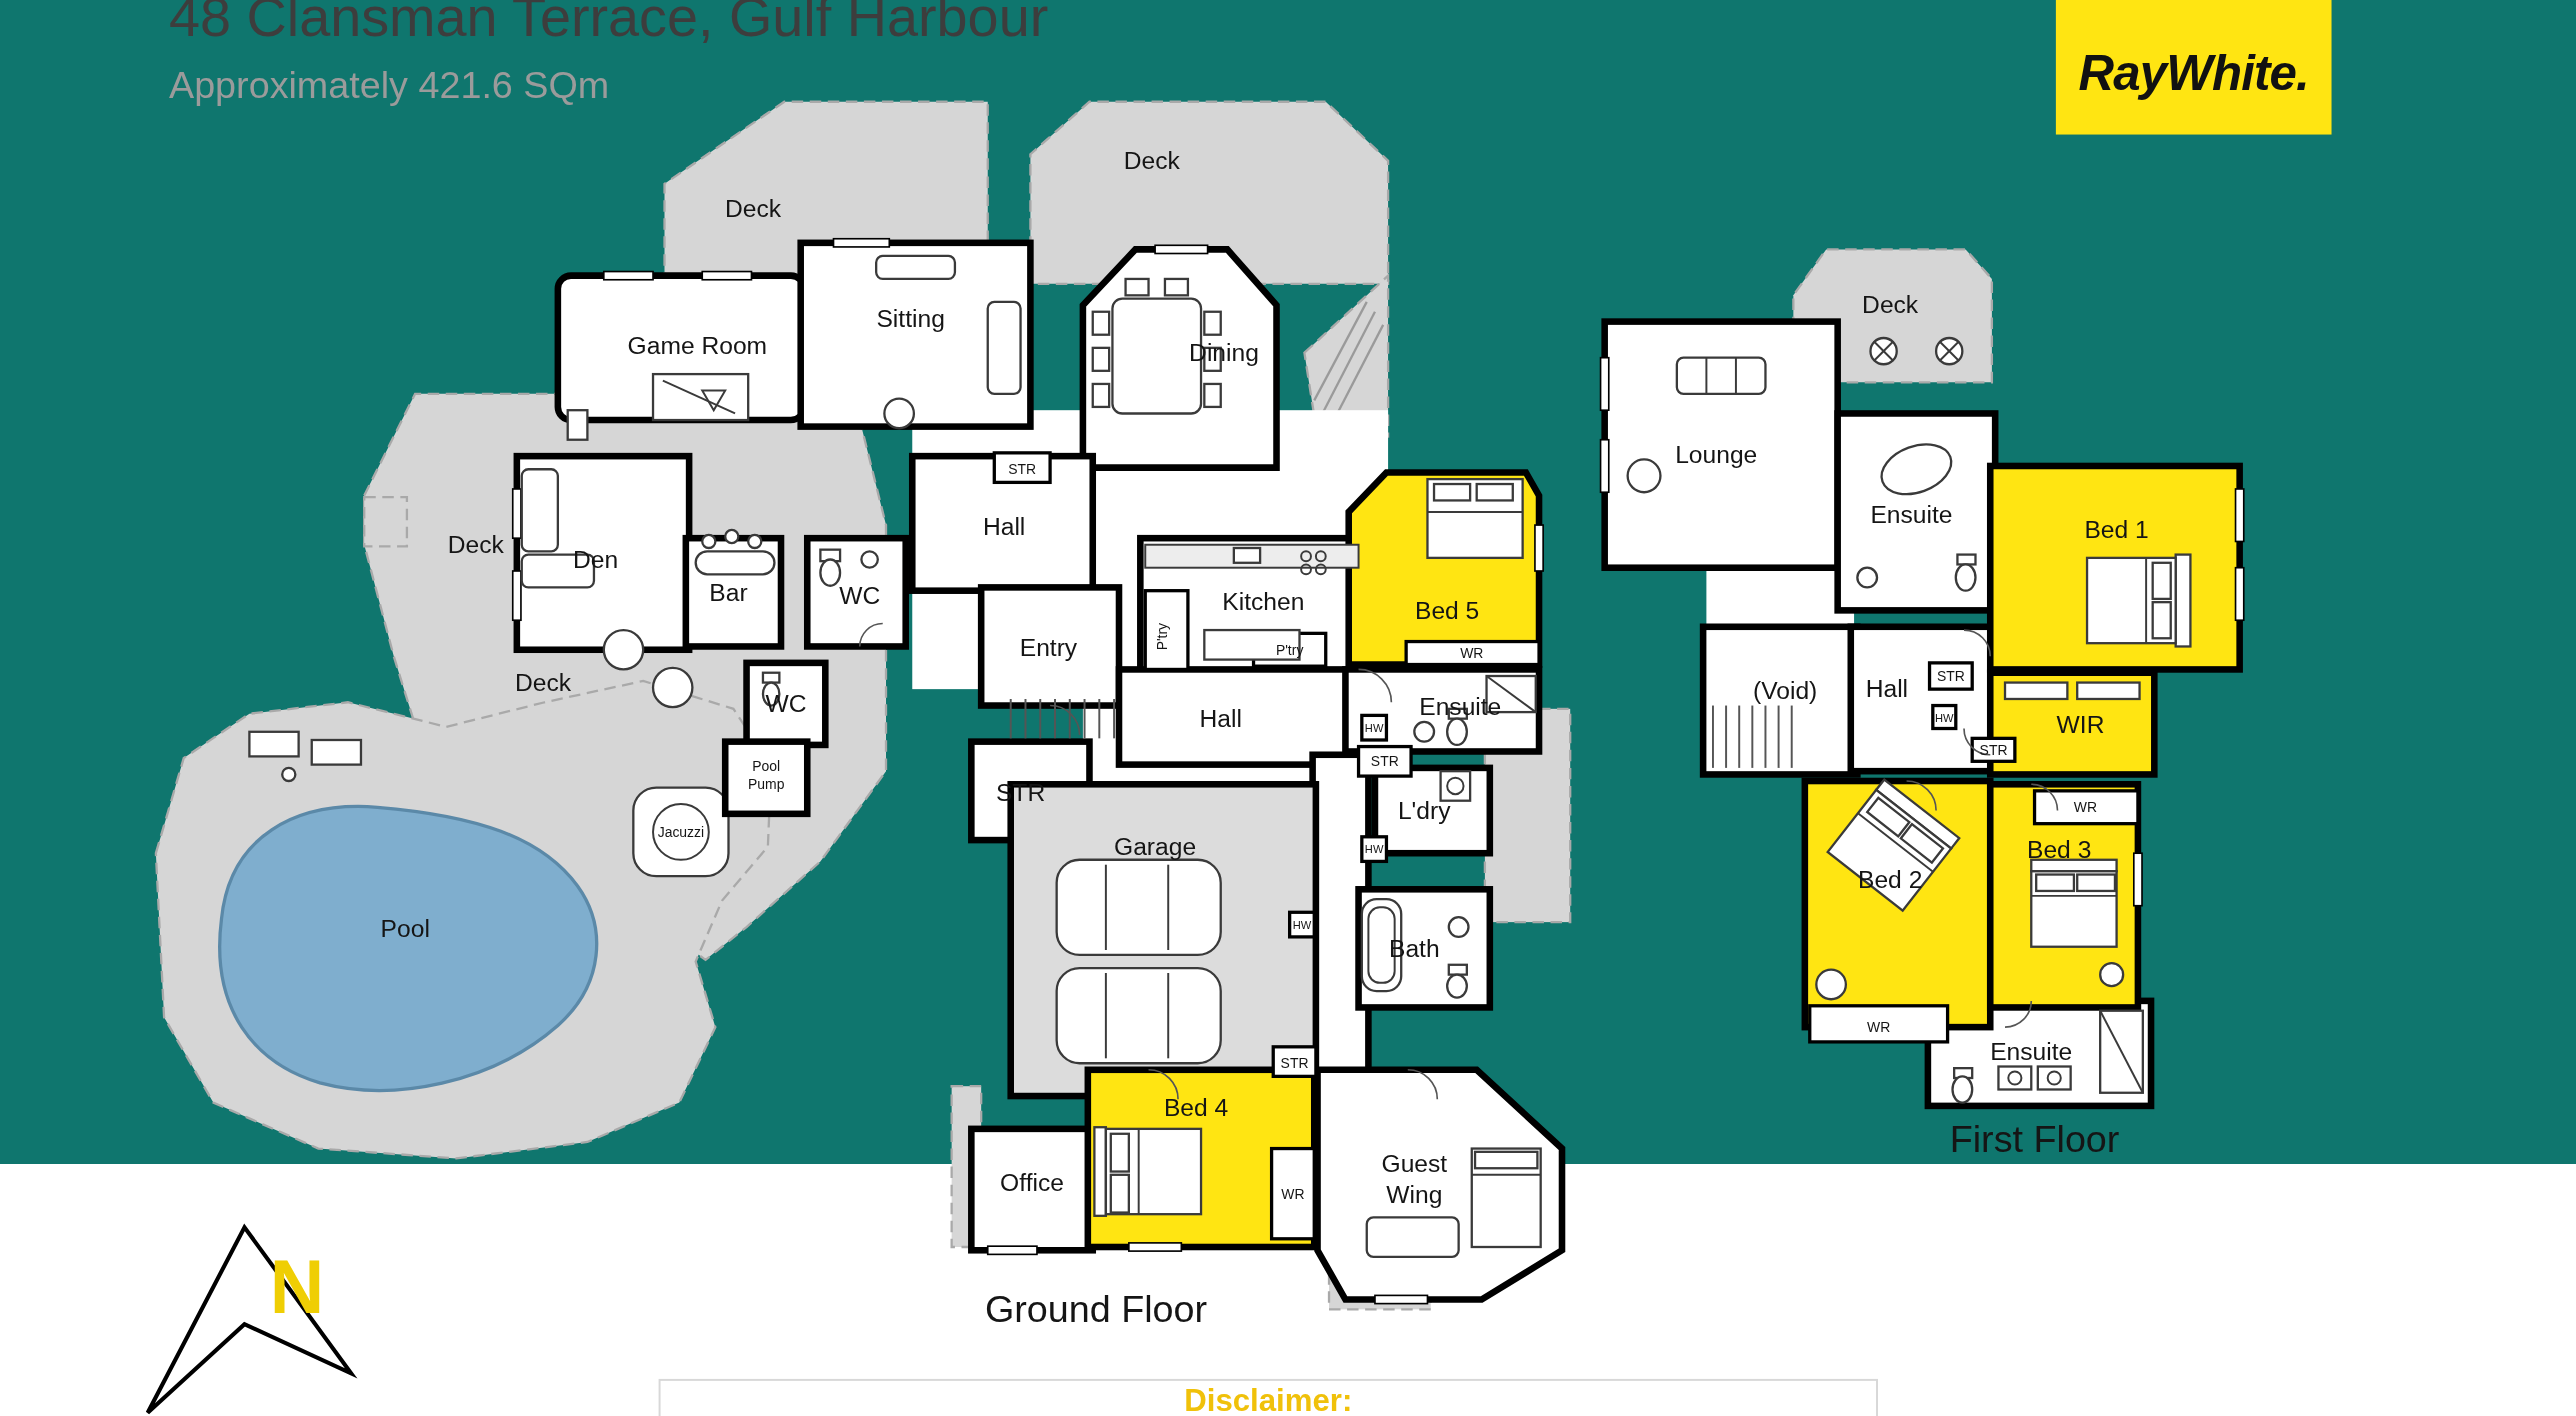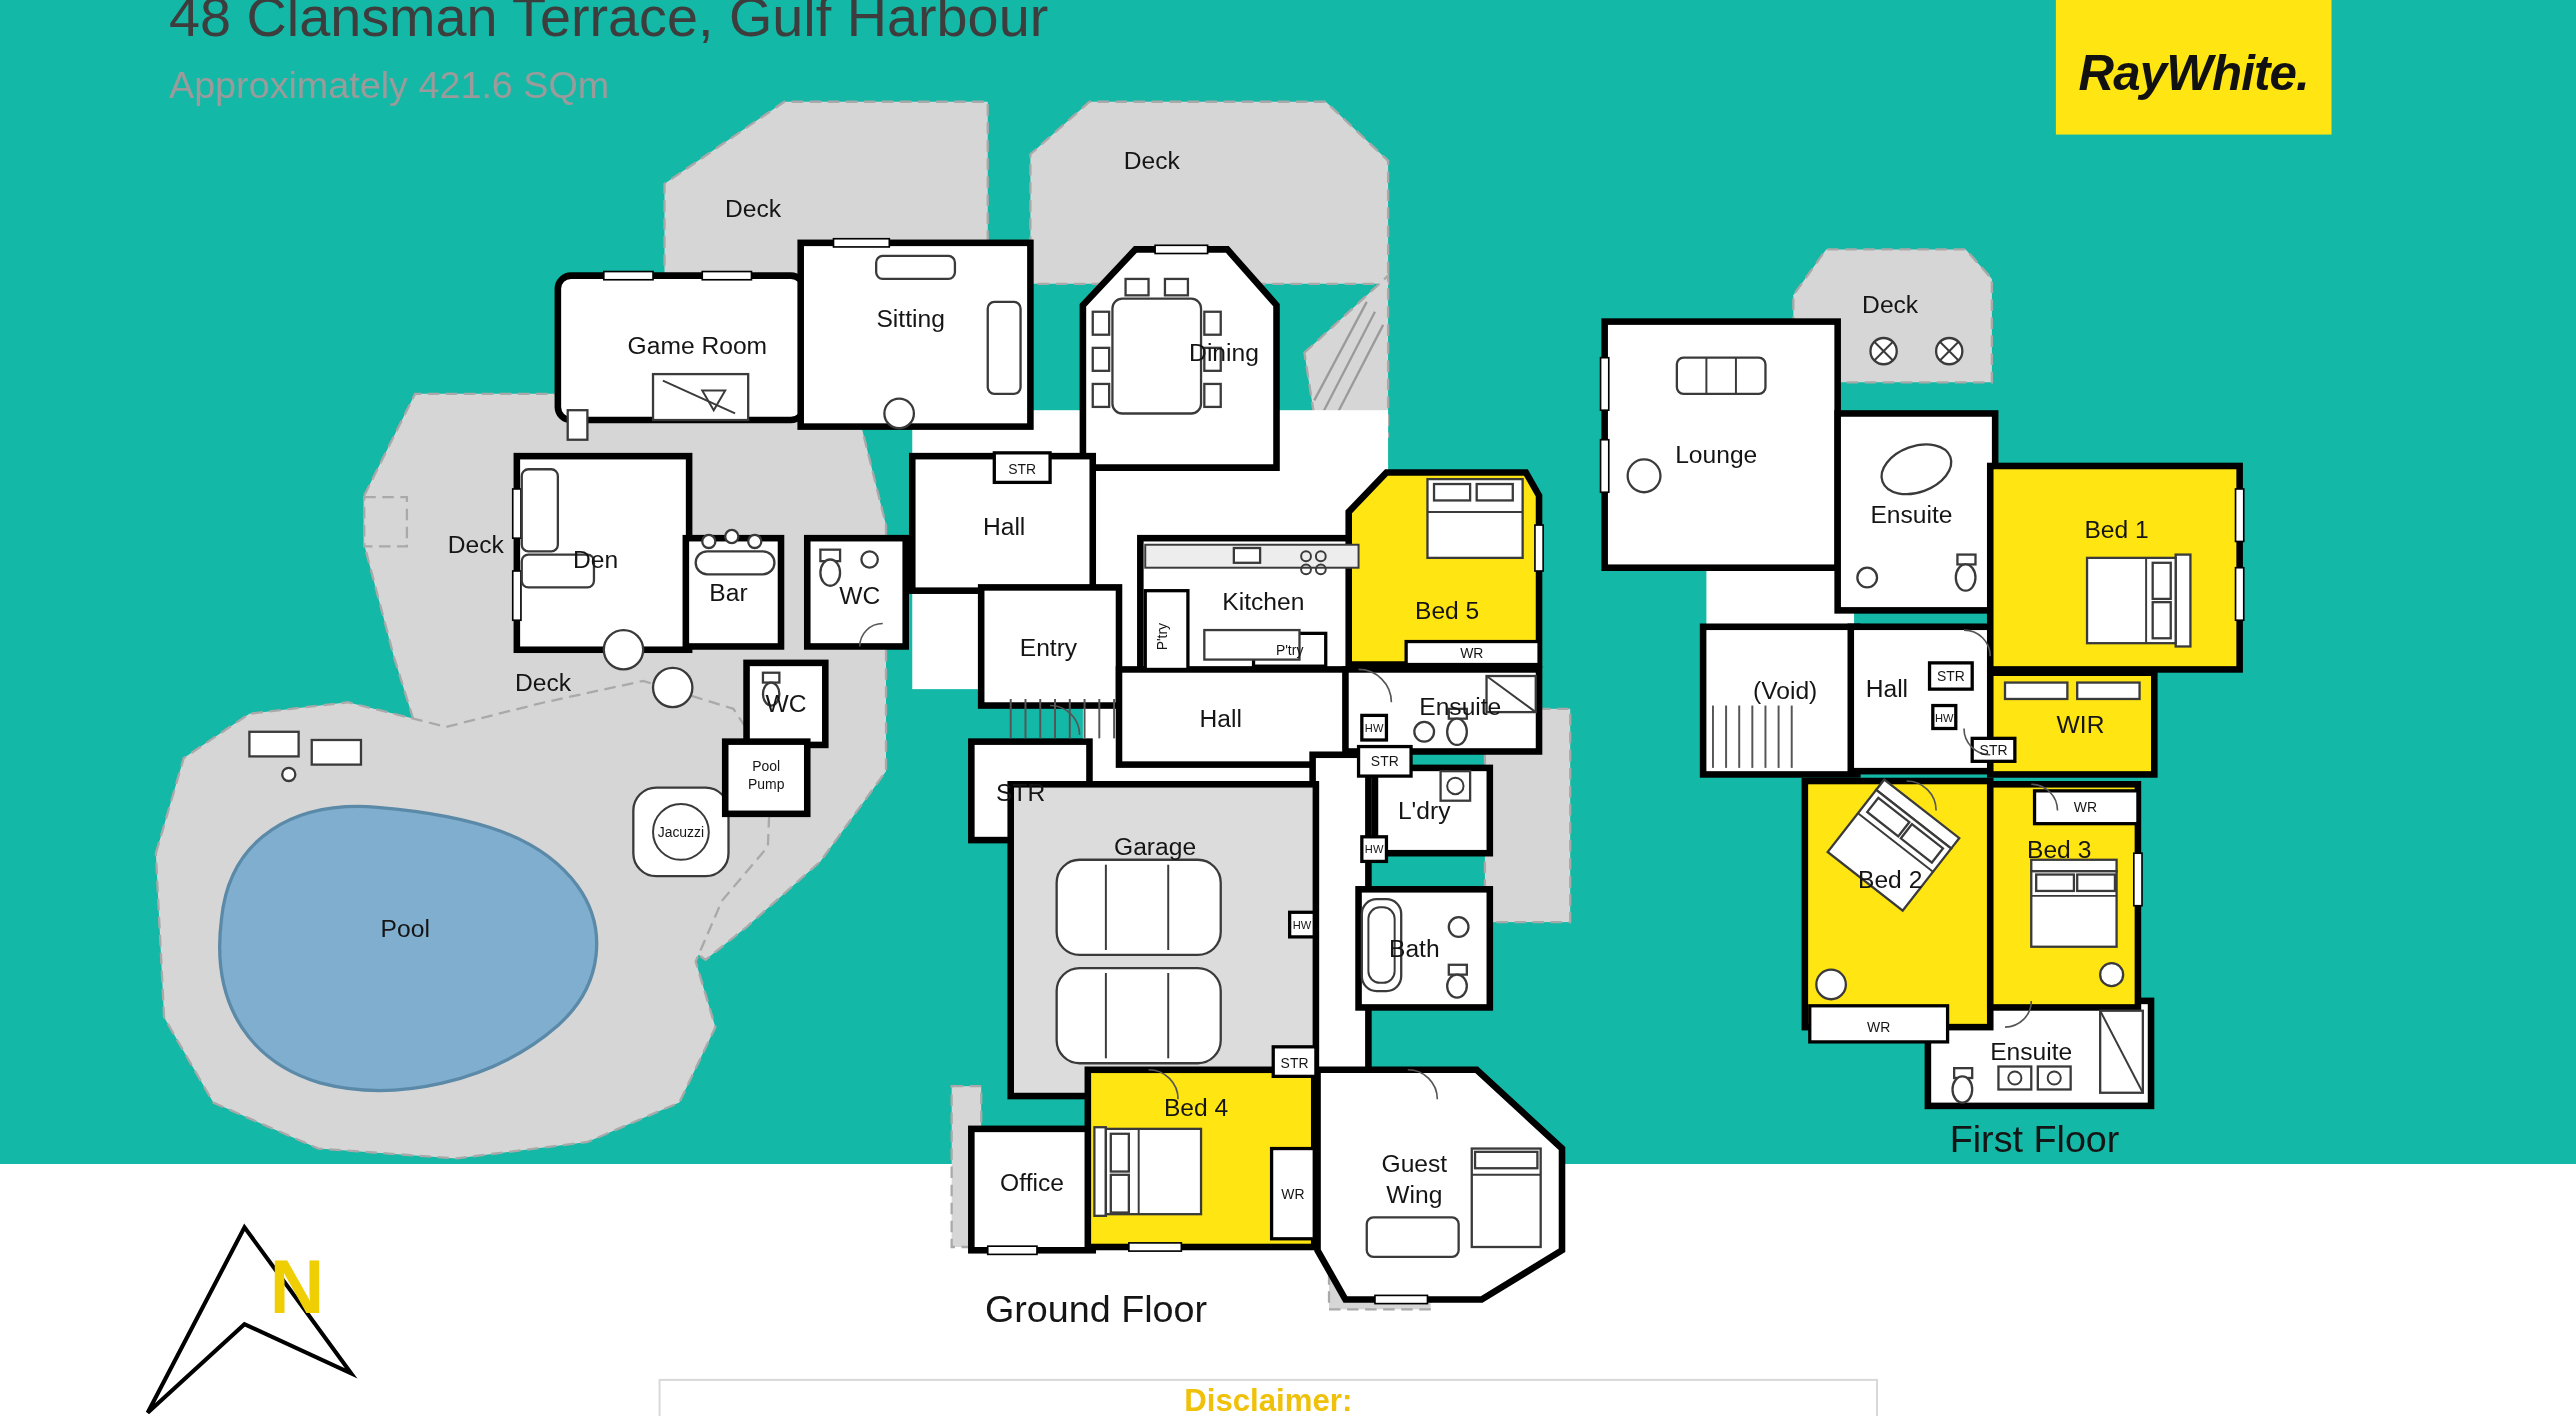--- a/index.html
+++ b/index.html
@@ -1,17 +1,17 @@
 <!DOCTYPE html>
 <html style="font-size:11.4px"><head>
 <meta charset="utf-8">
 <style>
   html,body{margin:0;padding:0;background:#ffffff;}
   body{width:2576px;height:1416px;overflow:hidden;}
-  .page{width:2576px;height:1164px;position:relative;background:#14b8a6;}
+  .page{width:2576px;height:1164px;position:relative;background:#0f766e;}
   svg{display:block;}
   text{font-family:"Liberation Sans", sans-serif;}
   .title{font-size:34px;fill:#3d3d3d;}
   .subtitle{font-size:23px;fill:#9b9b9b;}
   .brand{font-size:30px;font-weight:bold;font-style:italic;fill:#111;text-anchor:middle;letter-spacing:-0.5px;}
   .lbl{font-size:15px;fill:#151515;text-anchor:middle;}
   .lbl-sm{font-size:8.5px;fill:#151515;text-anchor:middle;}
   .lbl-xs{font-size:6.8px;fill:#151515;text-anchor:middle;}
   .floor-title{font-size:23px;fill:#151515;text-anchor:middle;}
   .north{font-size:46px;font-weight:bold;fill:#EFCE04;text-anchor:middle;}

